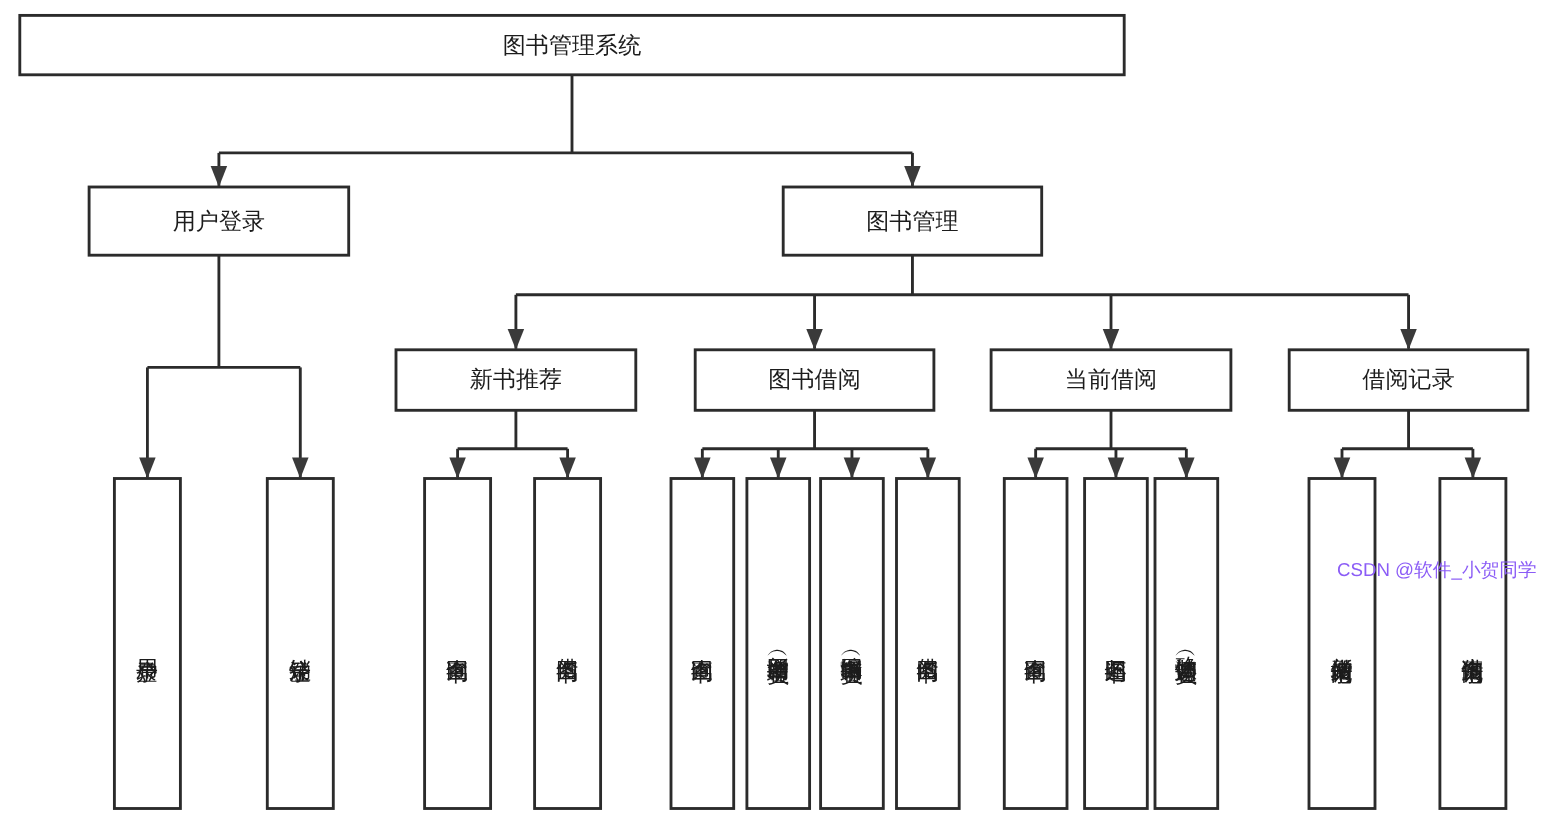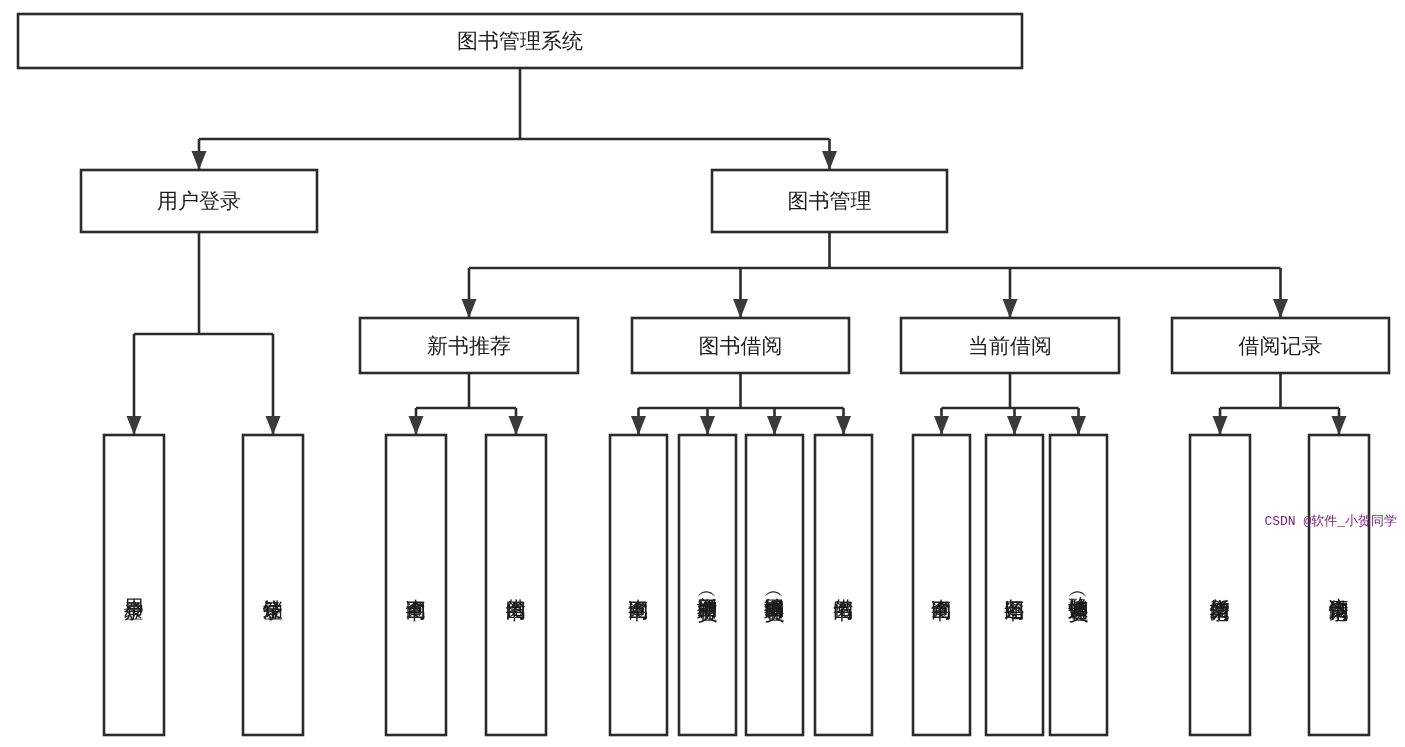--- a/index.html
+++ b/index.html
@@ -64,23 +64,23 @@
     align-items: center;
     justify-content: center;
     text-align: center;
     pointer-events: none;
     user-select: none;
   }
   .watermark {
     position: absolute;
     right: 8px;
     bottom: 4px;
-    font-family: Liberation Mono, monospace;
-    font-size: 13px;
-    color: #701a75;
+    font-family: Liberation Sans, sans-serif;
+    font-size: 17px;
+    color: #8b5cf6;
     white-space: nowrap;
     user-select: none;
   }
 </style>
 </head>
 <body>
 
 <div id="diagram-root">
 
   <svg id="diagram-svg" viewBox="0 0 1405 747">

